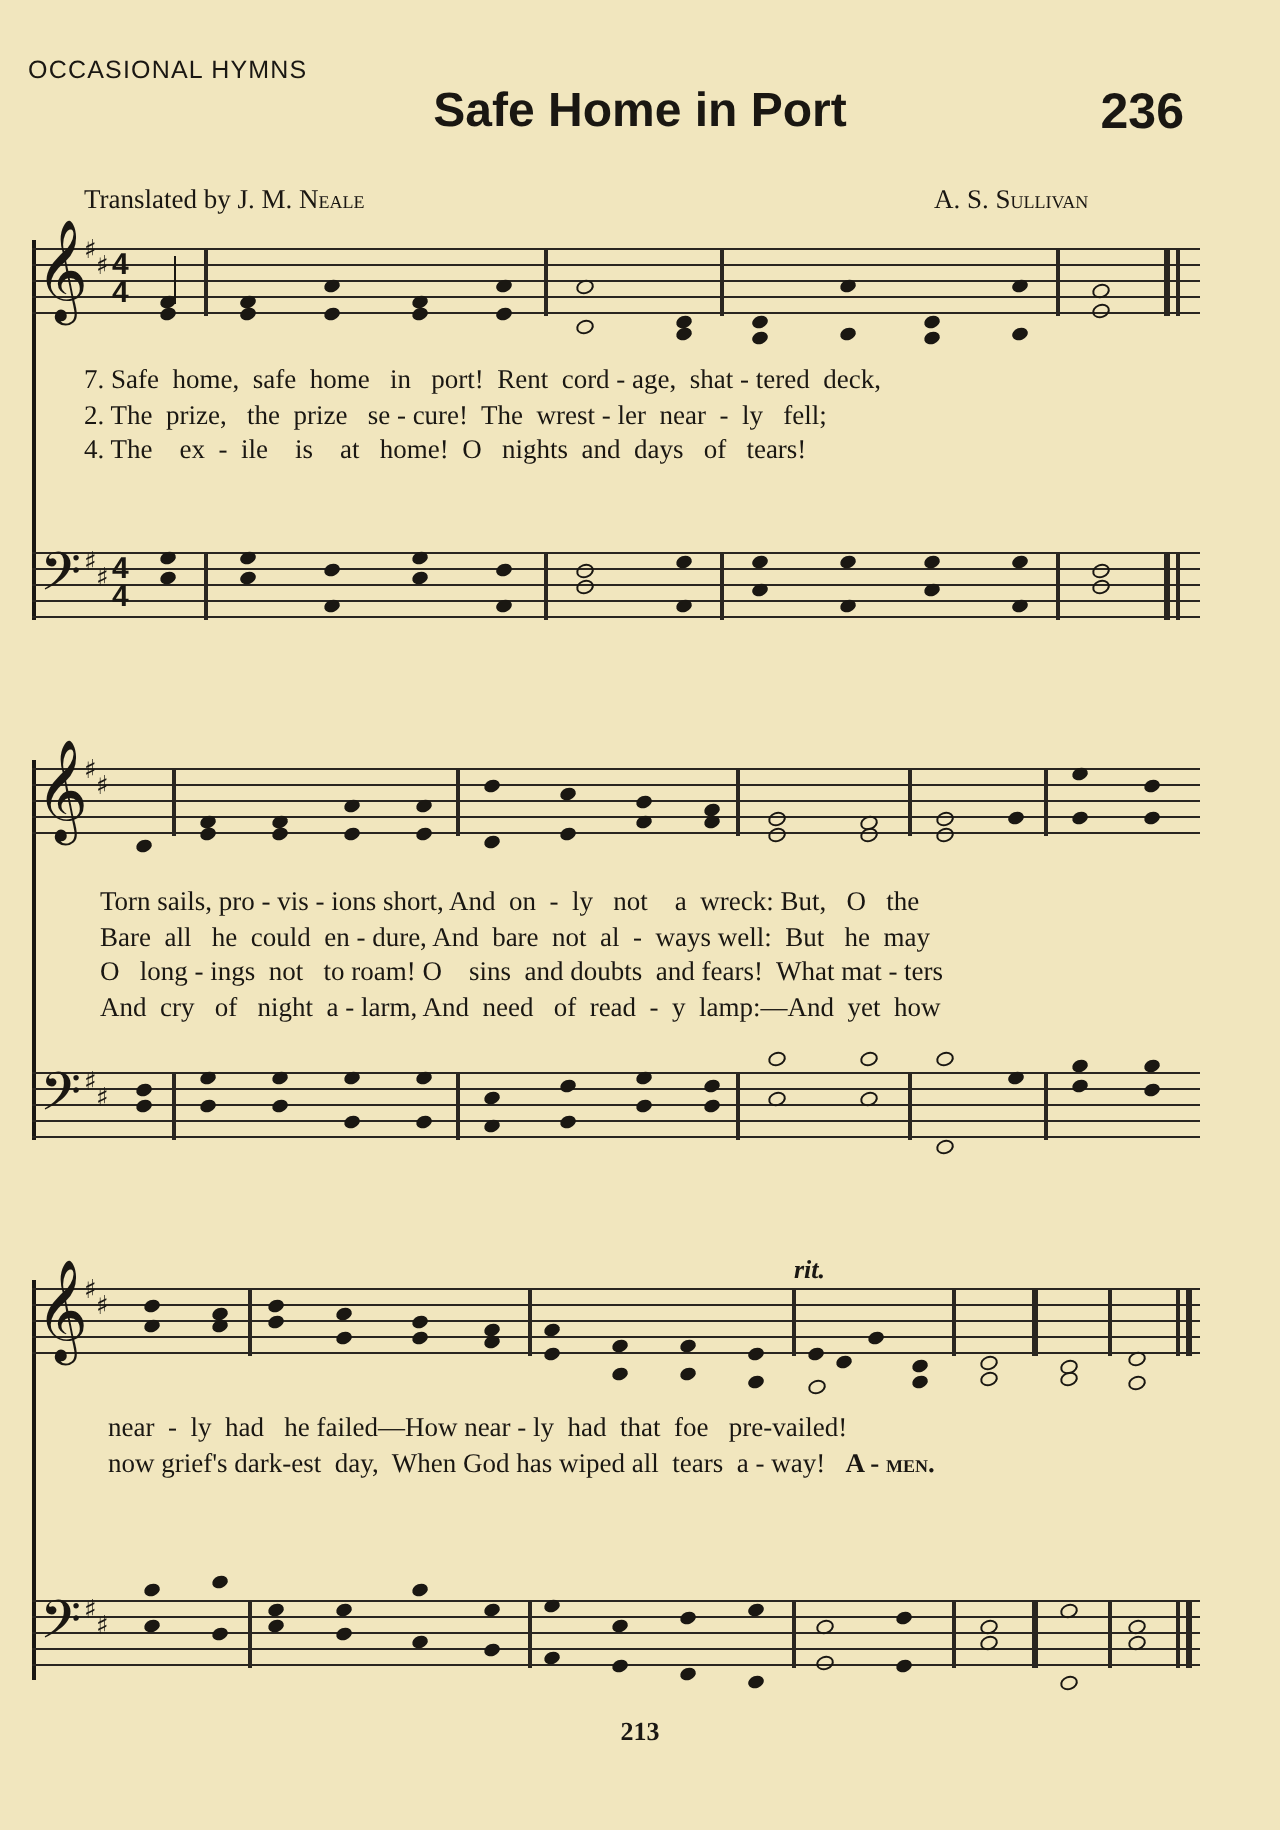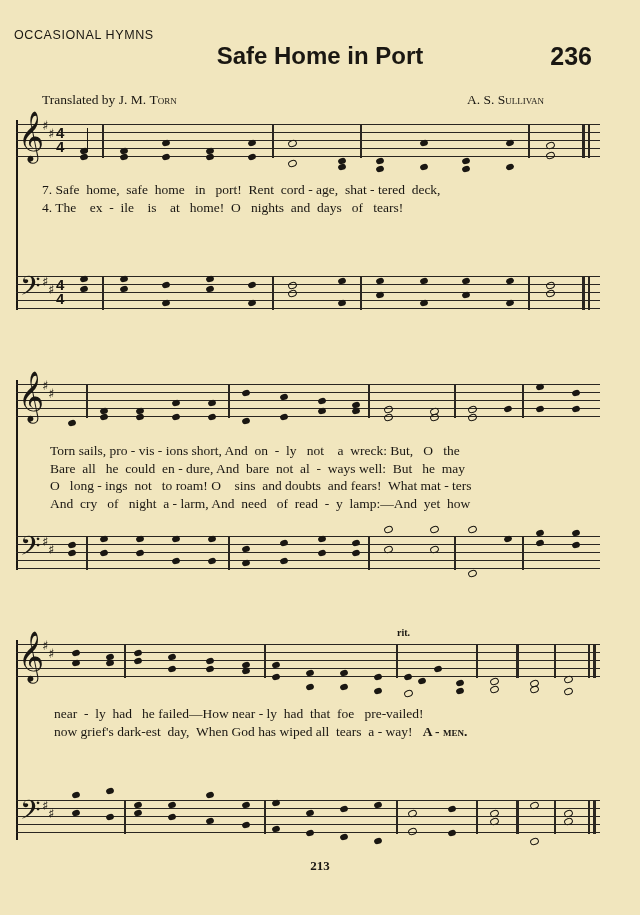--- a/index.html
+++ b/index.html
@@ -39,30 +39,30 @@
     .treble { left:2px; top:-14px; font-size:44px; }
     .bass { left:4px; top:-6px; font-size:32px; }
     .key { position:absolute; font-family:"DejaVu Sans", sans-serif; font-size:13px; font-weight:bold; }
     .timesig { position:absolute; left:40px; font-family:"Liberation Sans", sans-serif; font-weight:bold; font-size:15px; line-height:14px; }
     .note { position:absolute; width:8px; height:6px; border-radius:50%; background:#1a1712; transform:rotate(-20deg); }
     .note.half { background:transparent; border:1.5px solid #1a1712; width:7px; height:5px; }
     .stem { position:absolute; width:1px; background:#1a1712; }
 
     .lyrics { position:absolute; left:42px; width:560px; font-size:13.5px; line-height:17.5px; }
     .lyric-line { white-space:pre; }
-    .rit { position:absolute; left:397px; top:627px; font-weight:bold; font-size:10px; }
+    .rit { position:absolute; left:397px; top:627px; font-style:italic; font-weight:bold; font-size:13px; }
     .page-num { position:absolute; left:0; width:640px; top:858px; text-align:center; font-weight:bold; font-size:13px; }
   </style>
 </head>
 <body>
 
 <div class="section-label">OCCASIONAL HYMNS</div>
 <div class="hymn-title">Safe Home in Port</div>
 <div class="hymn-number">236</div>
-<div class="credit-left"><span>Translated by J. M. </span><span class="sc">Torn</span></div>
+<div class="credit-left"><span>Translated by J. M. </span><span class="sc">Neale</span></div>
 <div class="credit-right"><span>A. S. </span><span class="sc">Sullivan</span></div>
 
 <div class="system" style="top:120px;height:190px;">
   <div class="brace-line" style="top:0;height:190px;"></div>
   <div class="staff" style="top:4px;">
     <div class="line" style="top:0"></div>
       <div class="line" style="top:8px"></div>
       <div class="line" style="top:16px"></div>
       <div class="line" style="top:24px"></div>
       <div class="line" style="top:32px"></div>
@@ -145,20 +145,21 @@
       <div class="note" style="left:490px;top:24px"></div>
     <div class="bar" style="left:512px"></div>
     <div class="note half" style="left:530px;top:6px"></div>
       <div class="note half" style="left:530px;top:14px"></div>
     <div class="bar final" style="left:566px"></div>
       <div class="bar" style="left:572px"></div>
   </div>
 </div>
 <div class="lyrics" style="top:181px;">
   <div class="lyric-line">7. Safe  home,  safe  home   in   port!  Rent  cord - age,  shat - tered  deck,</div>
+  <div class="lyric-line">2. The  prize,   the  prize   se - cure!  The  wrest - ler  near  -  ly   fell;</div>
   <div class="lyric-line">4. The    ex  -  ile    is    at   home!  O   nights  and  days   of   tears!</div>
 </div>
 
 <div class="system" style="top:380px;height:190px;">
   <div class="brace-line" style="top:0;height:190px;"></div>
   <div class="staff" style="top:4px;">
     <div class="line" style="top:0"></div>
       <div class="line" style="top:8px"></div>
       <div class="line" style="top:16px"></div>
       <div class="line" style="top:24px"></div>

